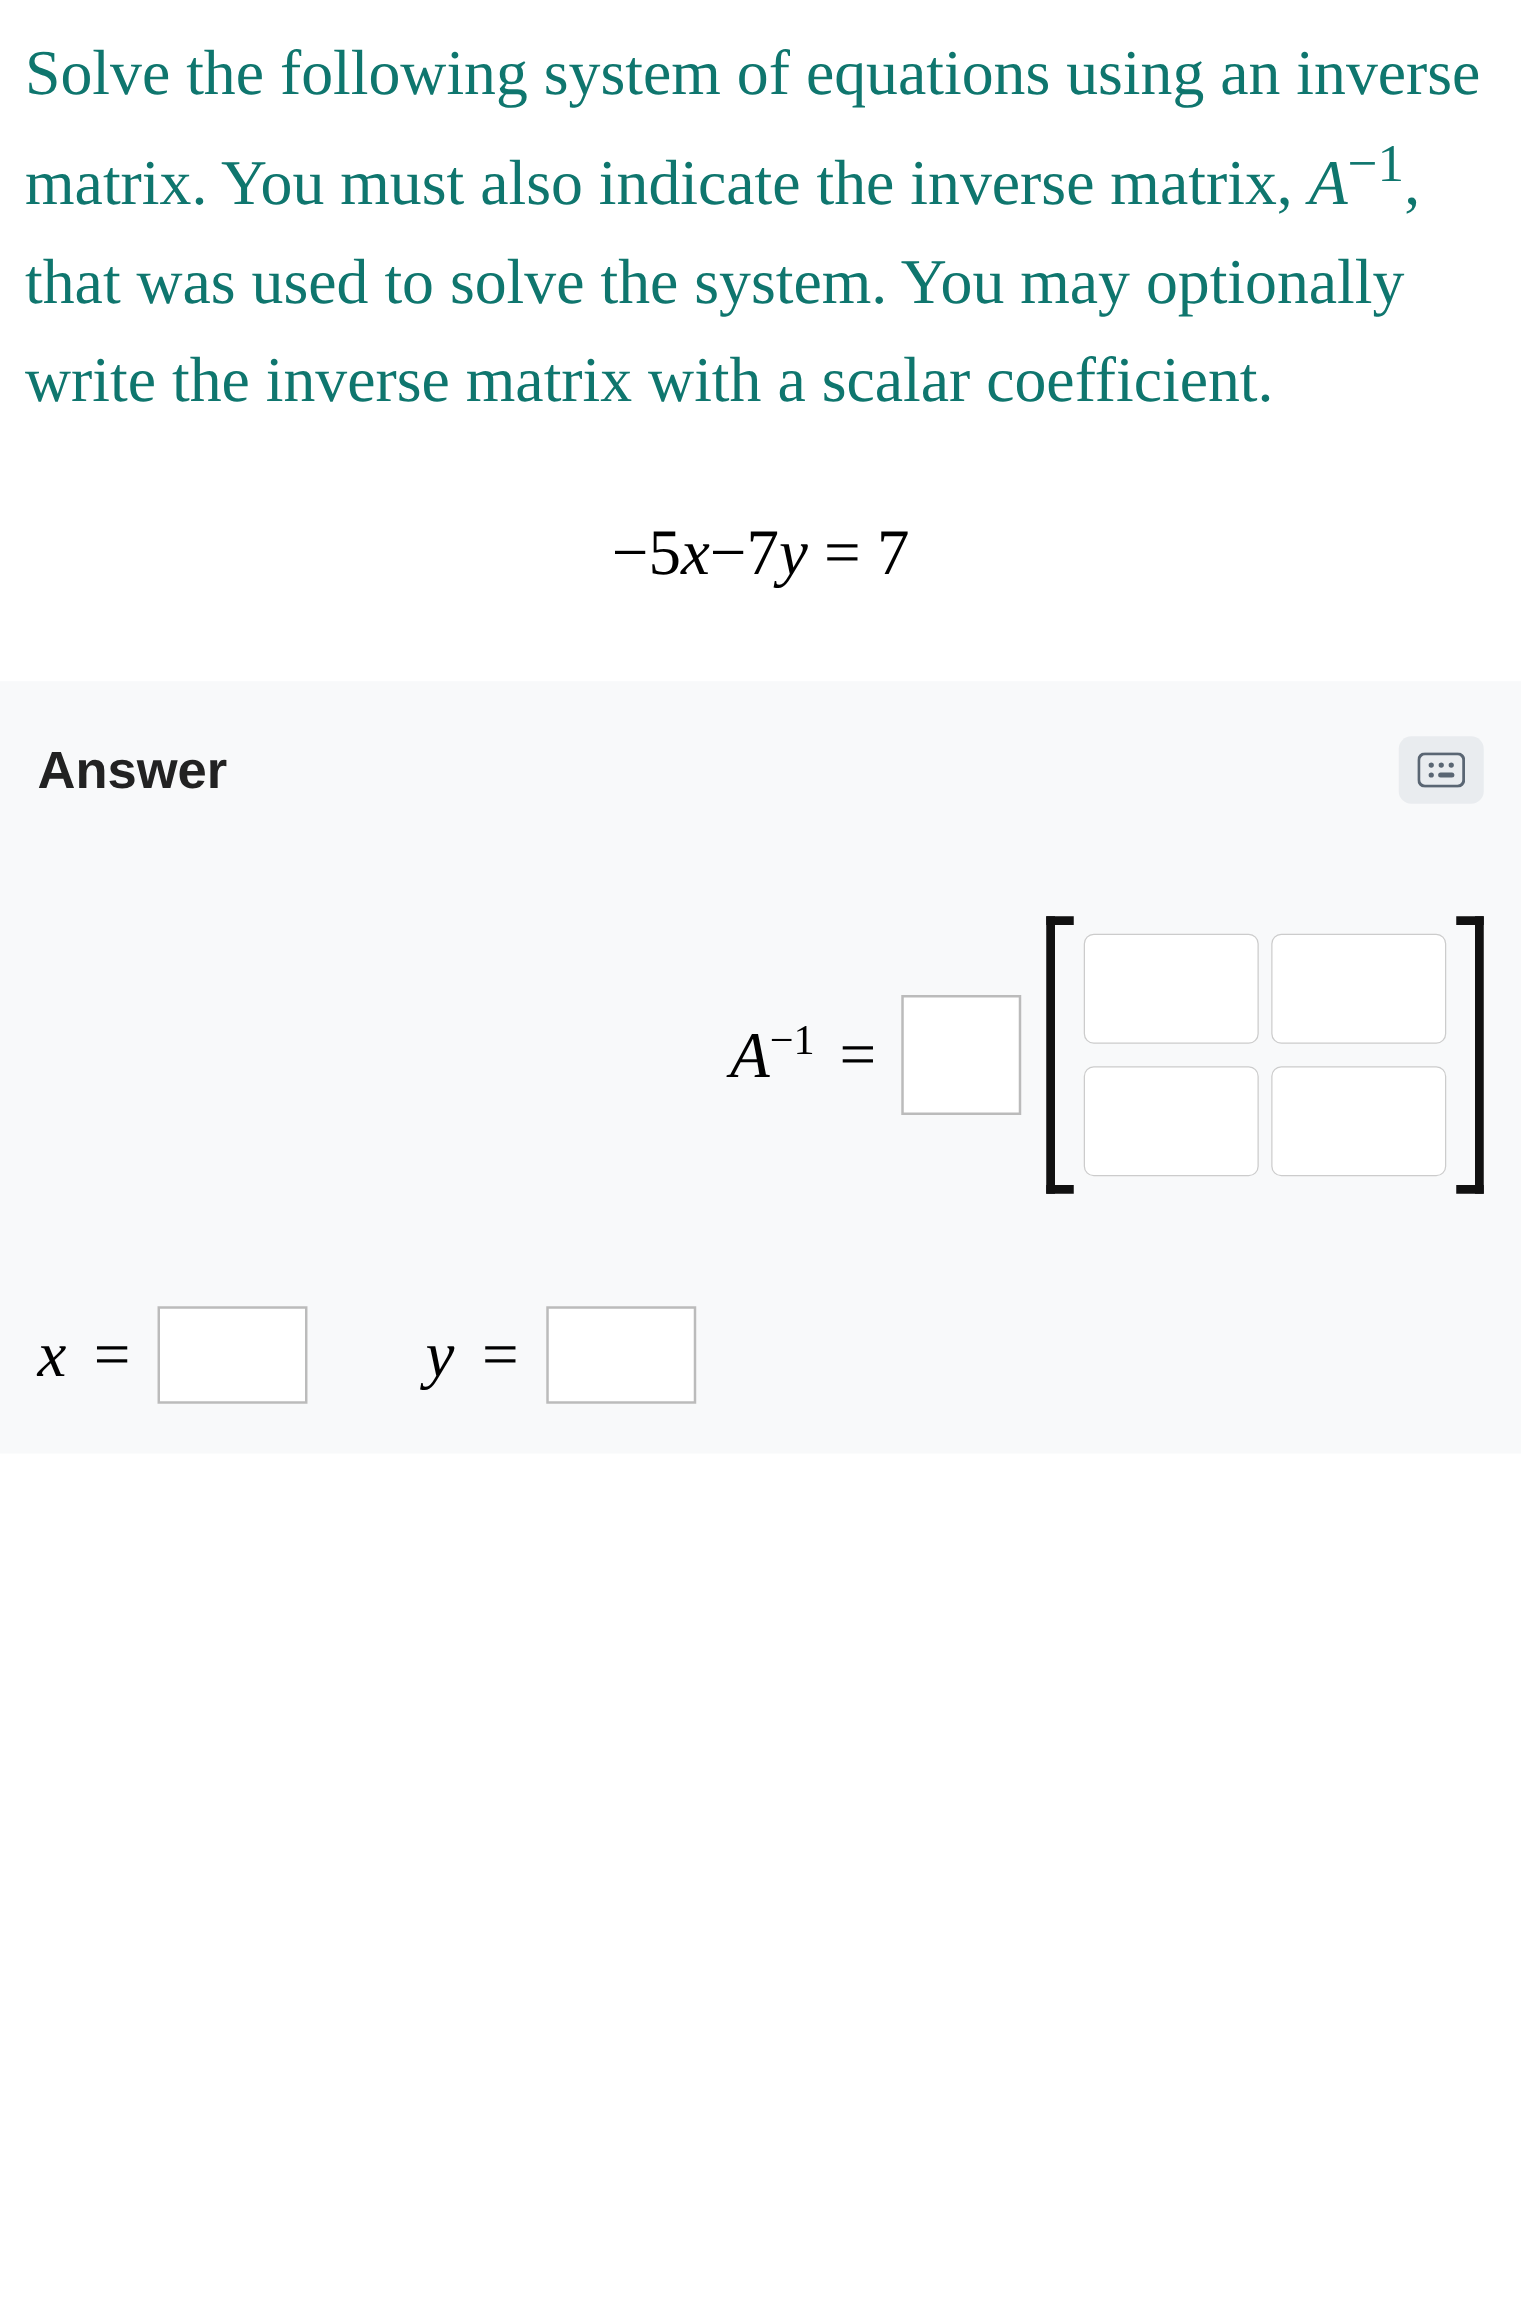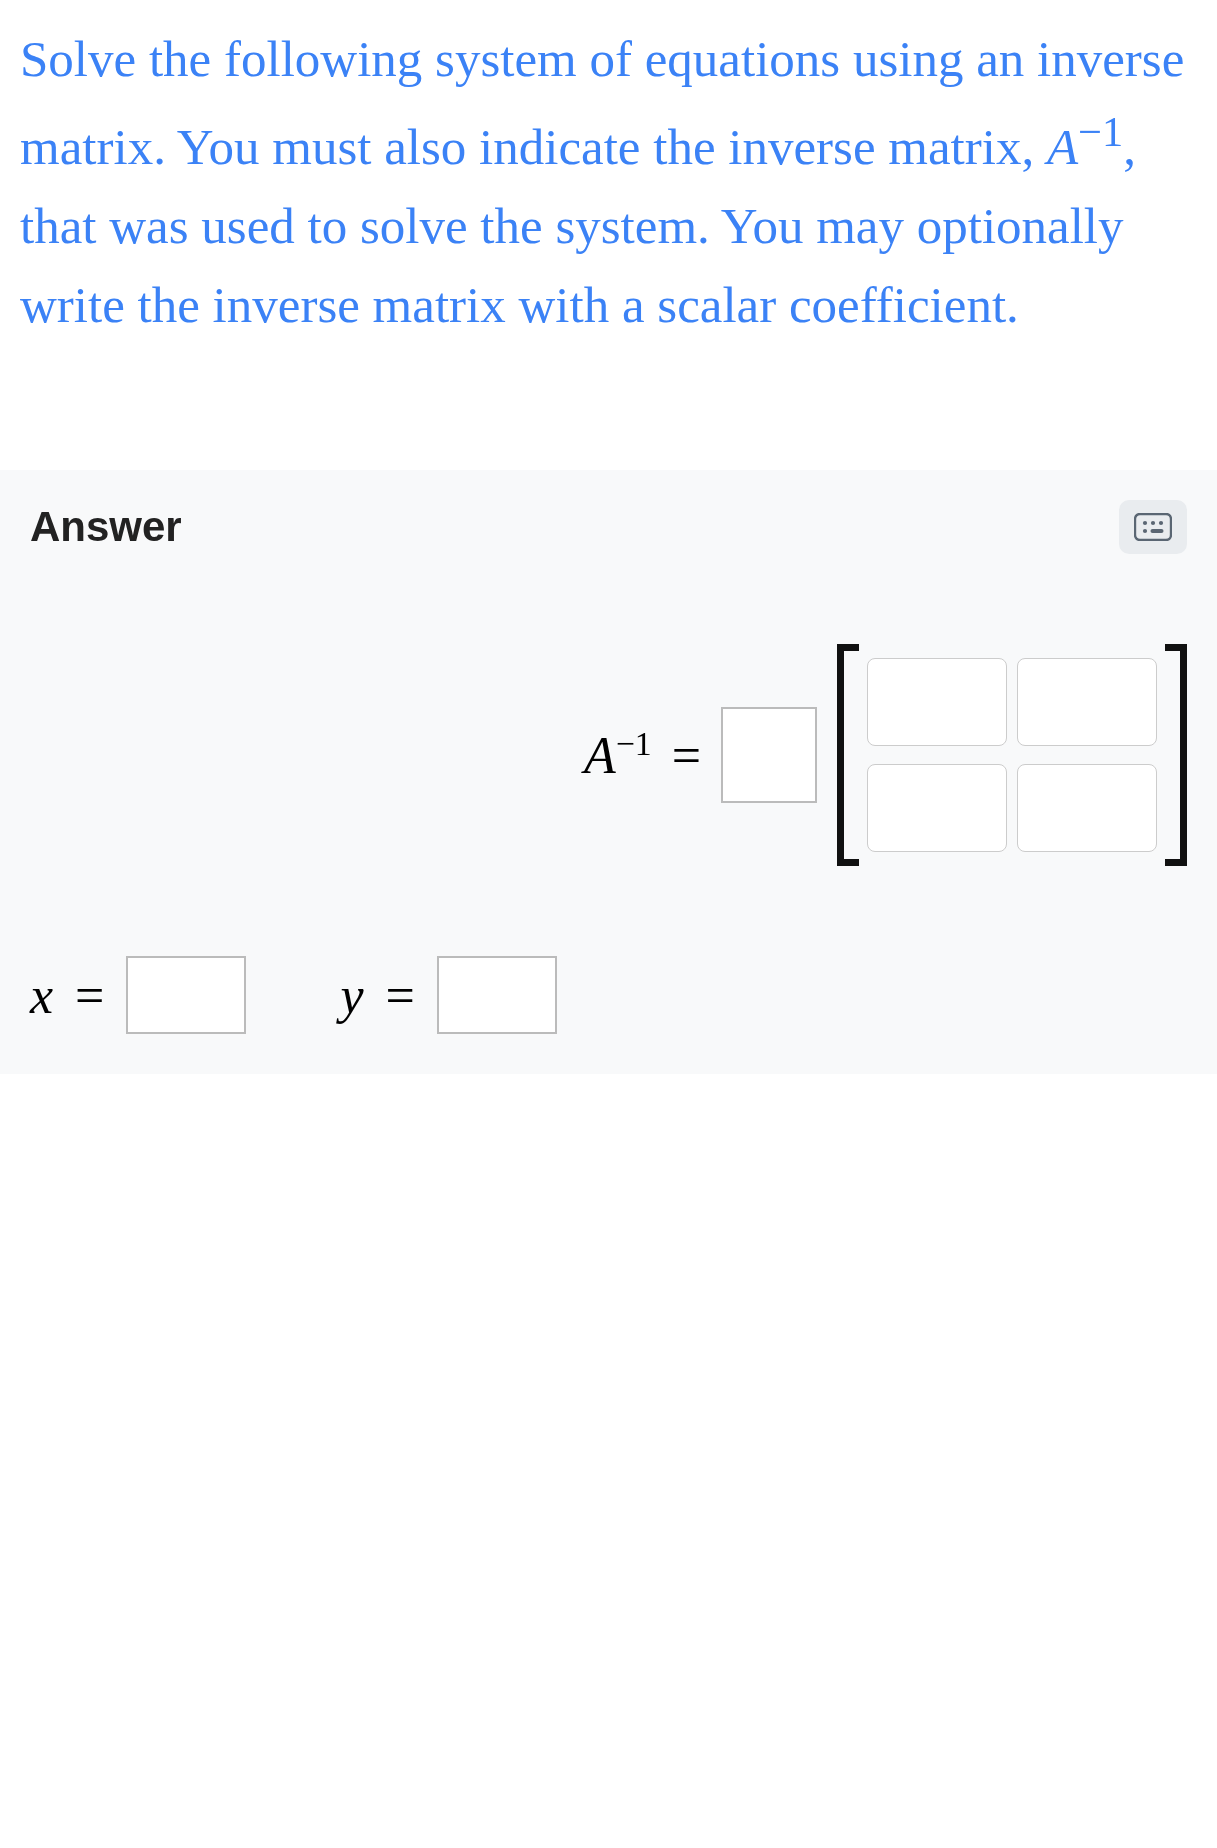--- a/index.html
+++ b/index.html
@@ -8,21 +8,21 @@
     font-family: Georgia, 'Times New Roman', serif;
     background: #fff;
     width: 1217px;
   }
   .question-block {
     padding: 20px 20px 0 20px;
   }
   .prompt {
     font-size: 51px;
     line-height: 1.55;
-    color: #3b82f6;
+    color: #0f766e;
   }
   .math {
     font-family: 'Times New Roman', Georgia, serif;
     font-style: italic;
   }
   .equations {
     padding: 60px 0 40px 0;
     font-size: 52px;
     text-align: center;
   }
@@ -33,20 +33,21 @@
   .answer-block {
     margin-top: 25px;
     background: #f8f9fa;
     padding: 30px 30px 40px 30px;
     position: relative;
   }
   .answer-head {
     display: flex;
     justify-content: space-between;
     align-items: center;
+    margin-top: 14px;
   }
   .answer-label {
     font-family: Arial, Helvetica, sans-serif;
     font-weight: 700;
     font-size: 42px;
     color: #222;
   }
   .keypad-btn {
     width: 68px;
     height: 54px;
@@ -127,20 +128,23 @@
 </style>
 </head>
 <body>
 
 <div class="question-block">
   <div class="prompt">
     <span>Solve the following system of equations using an inverse matrix. You must also indicate the inverse matrix, </span><span class="math">A</span><sup class="math" style="font-style:normal;">−1</sup><span>, that was used to solve the system. You may optionally write the inverse matrix with a scalar coefficient.</span>
   </div>
 
   <div class="equations">
+    <div class="eq-row">
+      <span style="font-style:normal;">−5</span><span class="math">x</span><span style="font-style:normal;">−7</span><span class="math">y</span><span style="font-style:normal;"> = 7</span>
+    </div>
   </div>
 </div>
 
 <div class="answer-block">
   <div class="answer-head">
     <div class="answer-label">Answer</div>
     <div class="keypad-btn">
       <svg width="38" height="28" viewBox="0 0 38 28">
         <rect x="1" y="1" width="36" height="26" rx="5" fill="none" stroke="#5a6673" stroke-width="2.4"></rect>
         <circle cx="11" cy="10" r="2.1" fill="#5a6673"></circle>

